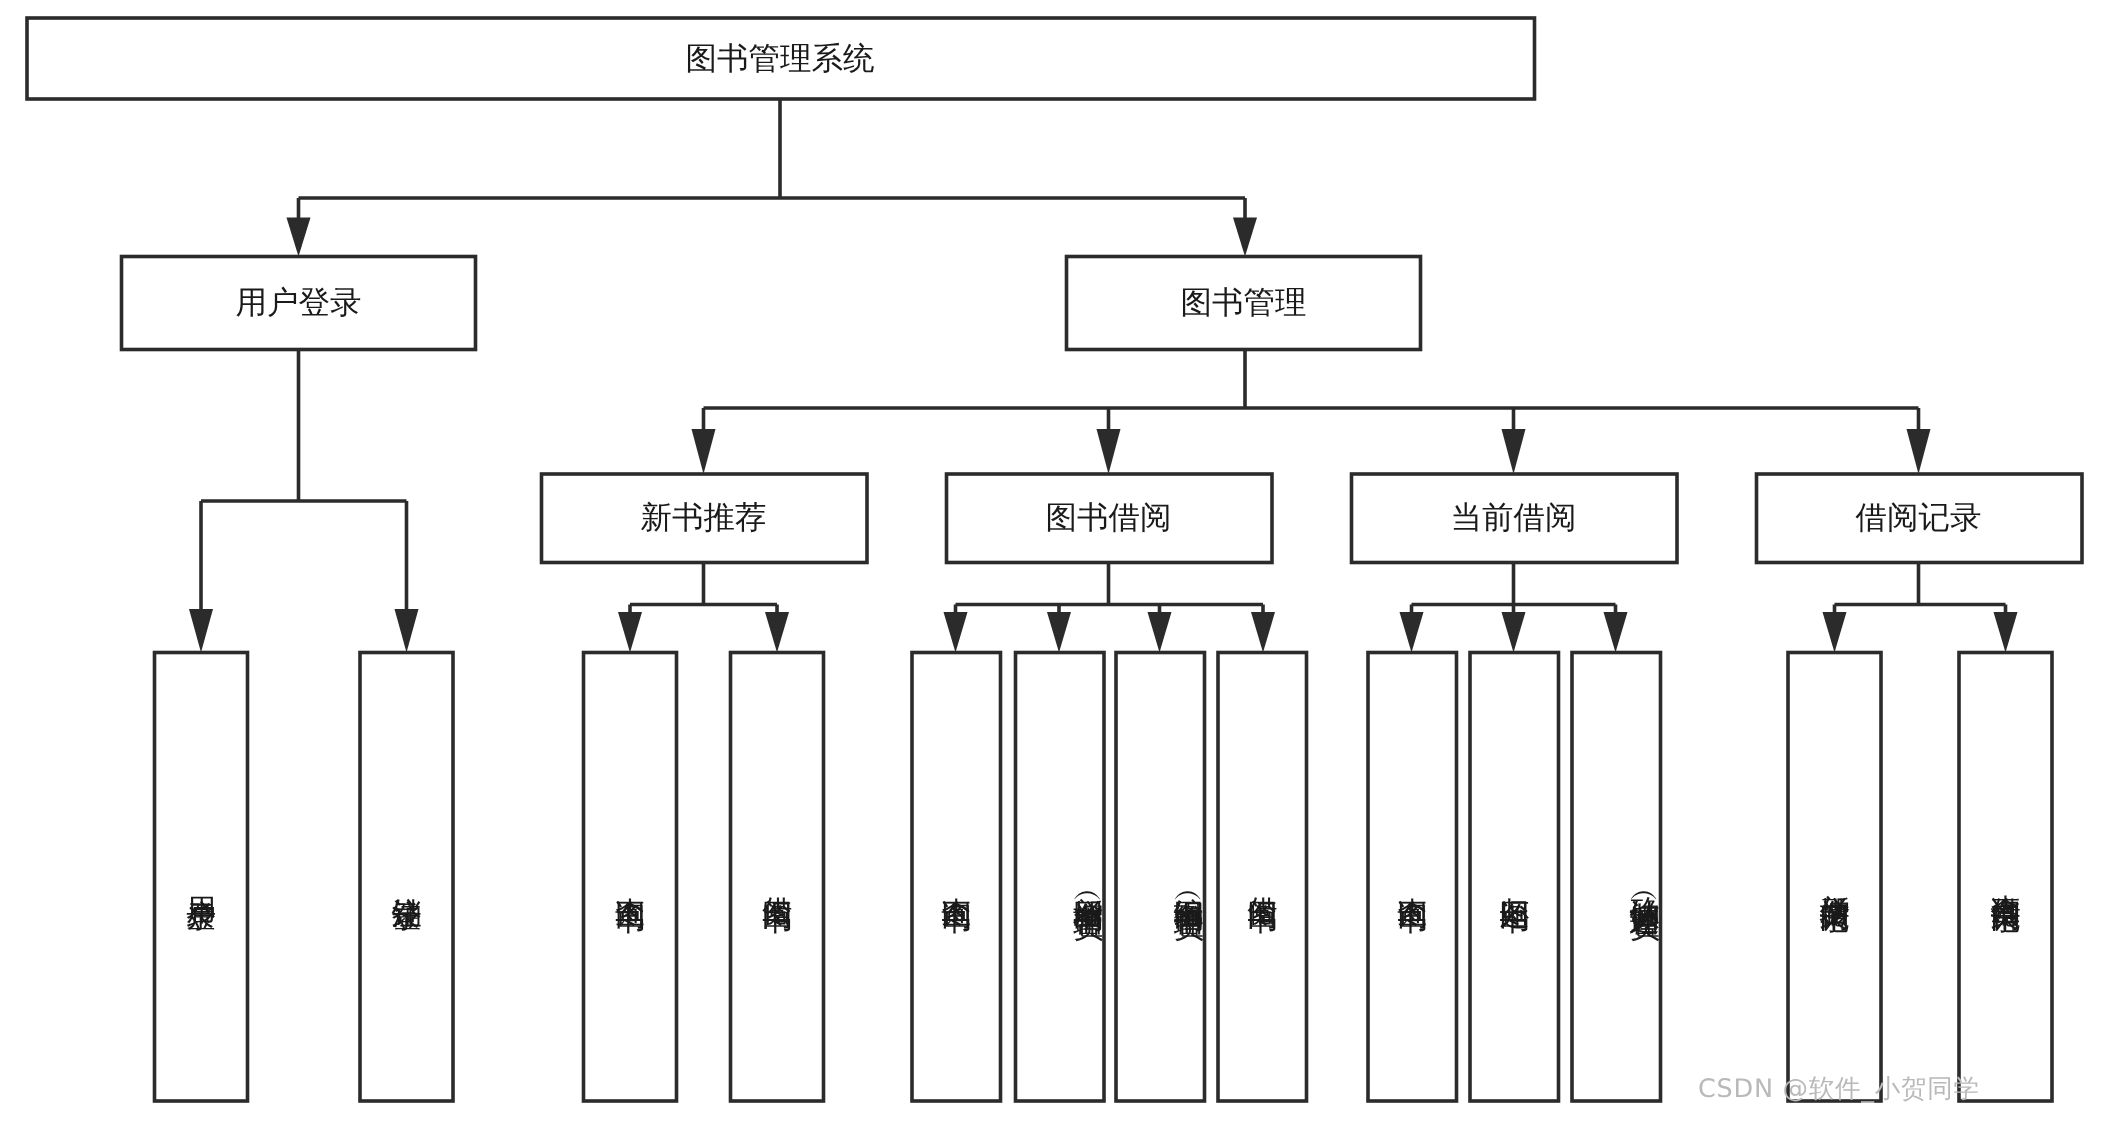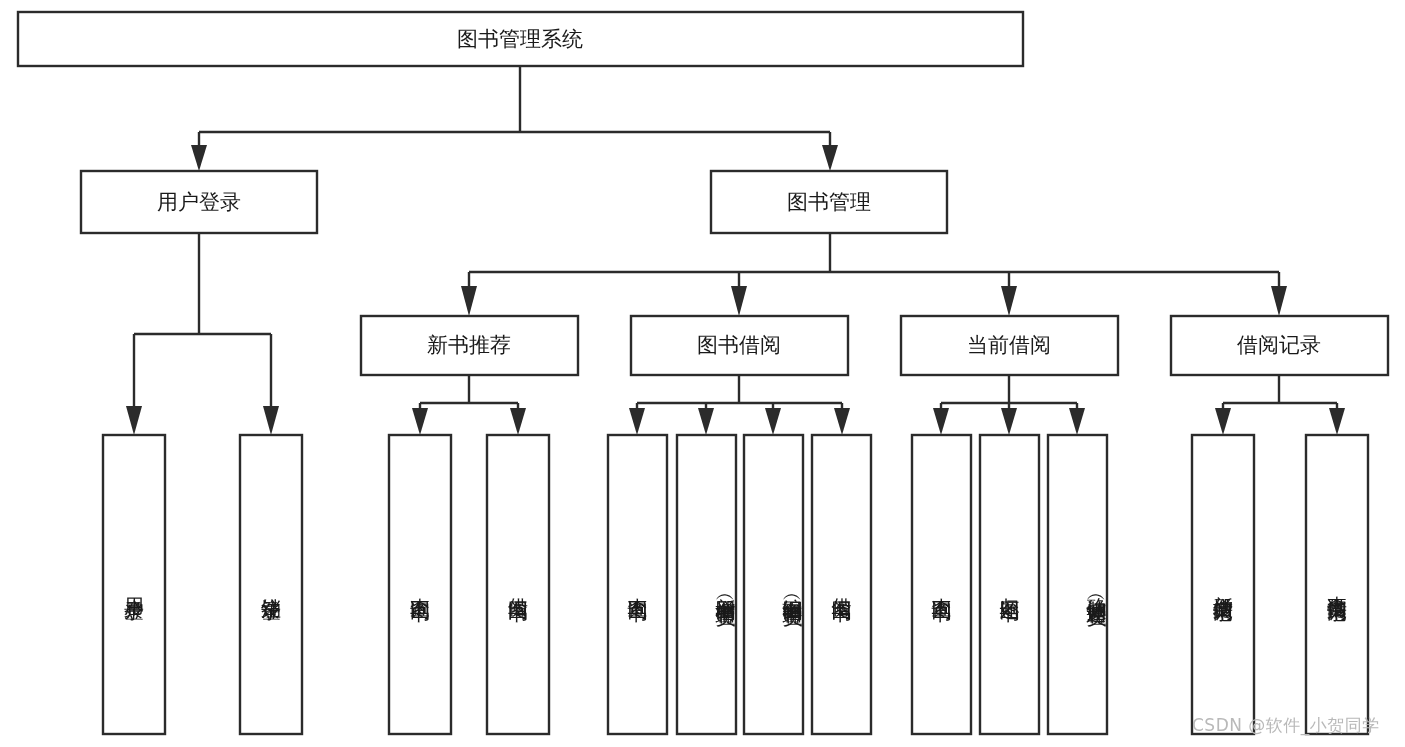--- a/index.html
+++ b/index.html
@@ -221,15 +221,15 @@
   <div class="leaf-label" style="left:744px; top:443px; width:59px; height:291px;">编辑图书（管理员）</div>
   <div class="leaf-label centered" style="left:812px; top:435px; width:59px; height:299px;">借阅图书</div>
 
   <div class="leaf-label centered" style="left:912px; top:435px; width:59px; height:299px;">查询图书</div>
   <div class="leaf-label centered" style="left:980px; top:435px; width:59px; height:299px;">归还图书</div>
   <div class="leaf-label" style="left:1048px; top:443px; width:59px; height:291px;">确认归还（管理员）</div>
 
   <div class="leaf-label centered" style="left:1192px; top:435px; width:62px; height:299px;">新增借阅记录</div>
   <div class="leaf-label centered" style="left:1306px; top:435px; width:62px; height:299px;">查询借阅记录</div>
 
-  <div class="watermark" style="left:1192px; top:714px;">CSDN @软件_小贺同学</div>
+  <div class="watermark" style="left:1132px; top:714px;">CSDN @软件_小贺同学</div>
 
 </div>
 
 </body></html>

